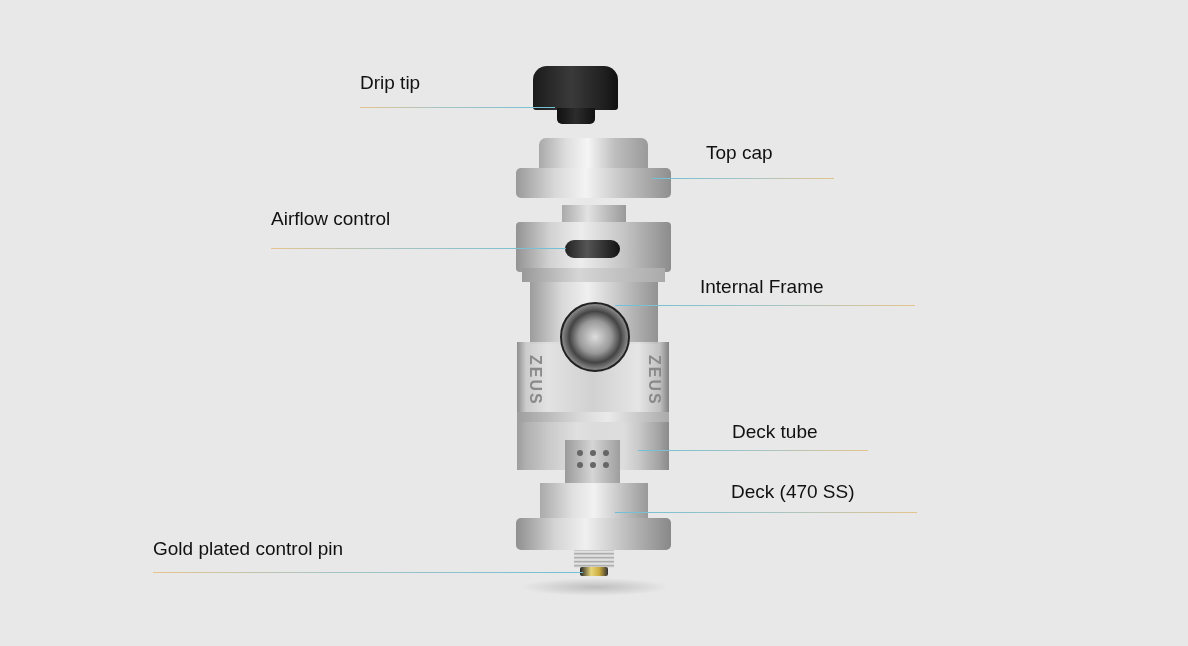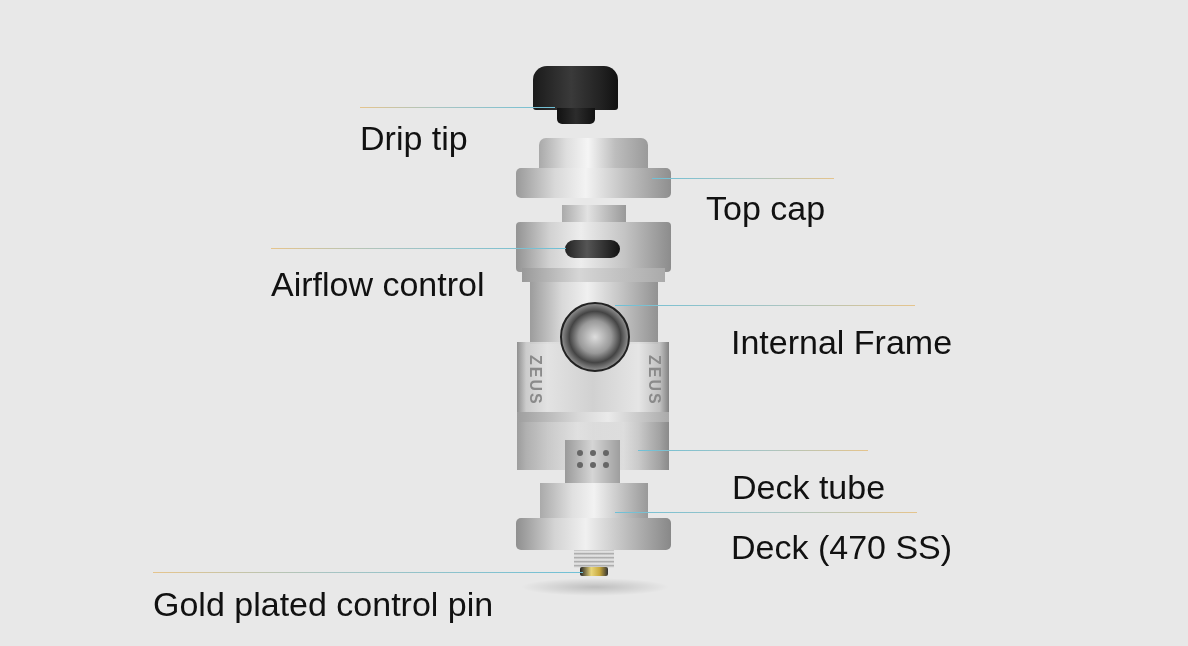--- a/index.html
+++ b/index.html
@@ -4,25 +4,24 @@
 <style>
   html, body { margin: 0; padding: 0; }
   body {
     width: 1188px; height: 646px; overflow: hidden;
     background: #e8e8e8;
     font-family: "Liberation Sans", sans-serif;
     position: relative;
   }
   .label {
     position: absolute;
-    font-size: 34px;
+    font-size: 19px;
     color: #111;
     white-space: nowrap;
     line-height: 1;
-    margin-top: 48px;
   }
   .leader {
     position: absolute;
     height: 1px;
   }
   .leader.left { background: linear-gradient(to right, #e5c48c 0%, #a8c4c2 40%, #6fc0d6 100%); }
   .leader.right { background: linear-gradient(to right, #6fc0d6 0%, #a8c4c2 55%, #e5c48c 100%); }
 
   .part { position: absolute; }
 
@@ -163,24 +162,24 @@
 <div class="part deck-base"></div>
 <div class="part thread"></div>
 <div class="part pin"></div>
 
 <span class="label" style="left:360px;top:73px">Drip tip</span>
 <div class="leader left" style="left:360px;top:107px;width:195px"></div>
 
 <span class="label" style="left:706px;top:143px">Top cap</span>
 <div class="leader right" style="left:652px;top:178px;width:182px"></div>
 
-<span class="label" style="left:271px;top:219px">Airflow control</span>
+<span class="label" style="left:271px;top:209px">Airflow control</span>
 <div class="leader left" style="left:271px;top:248px;width:295px"></div>
 
-<span class="label" style="left:731px;top:277px">Internal Frame</span>
+<span class="label" style="left:700px;top:277px">Internal Frame</span>
 <div class="leader right" style="left:615px;top:305px;width:300px"></div>
 
 <span class="label" style="left:732px;top:422px">Deck tube</span>
 <div class="leader right" style="left:638px;top:450px;width:230px"></div>
 
 <span class="label" style="left:731px;top:482px">Deck (470 SS)</span>
 <div class="leader right" style="left:615px;top:512px;width:302px"></div>
 
 <span class="label" style="left:153px;top:539px">Gold plated control pin</span>
 <div class="leader left" style="left:153px;top:572px;width:430px"></div>

